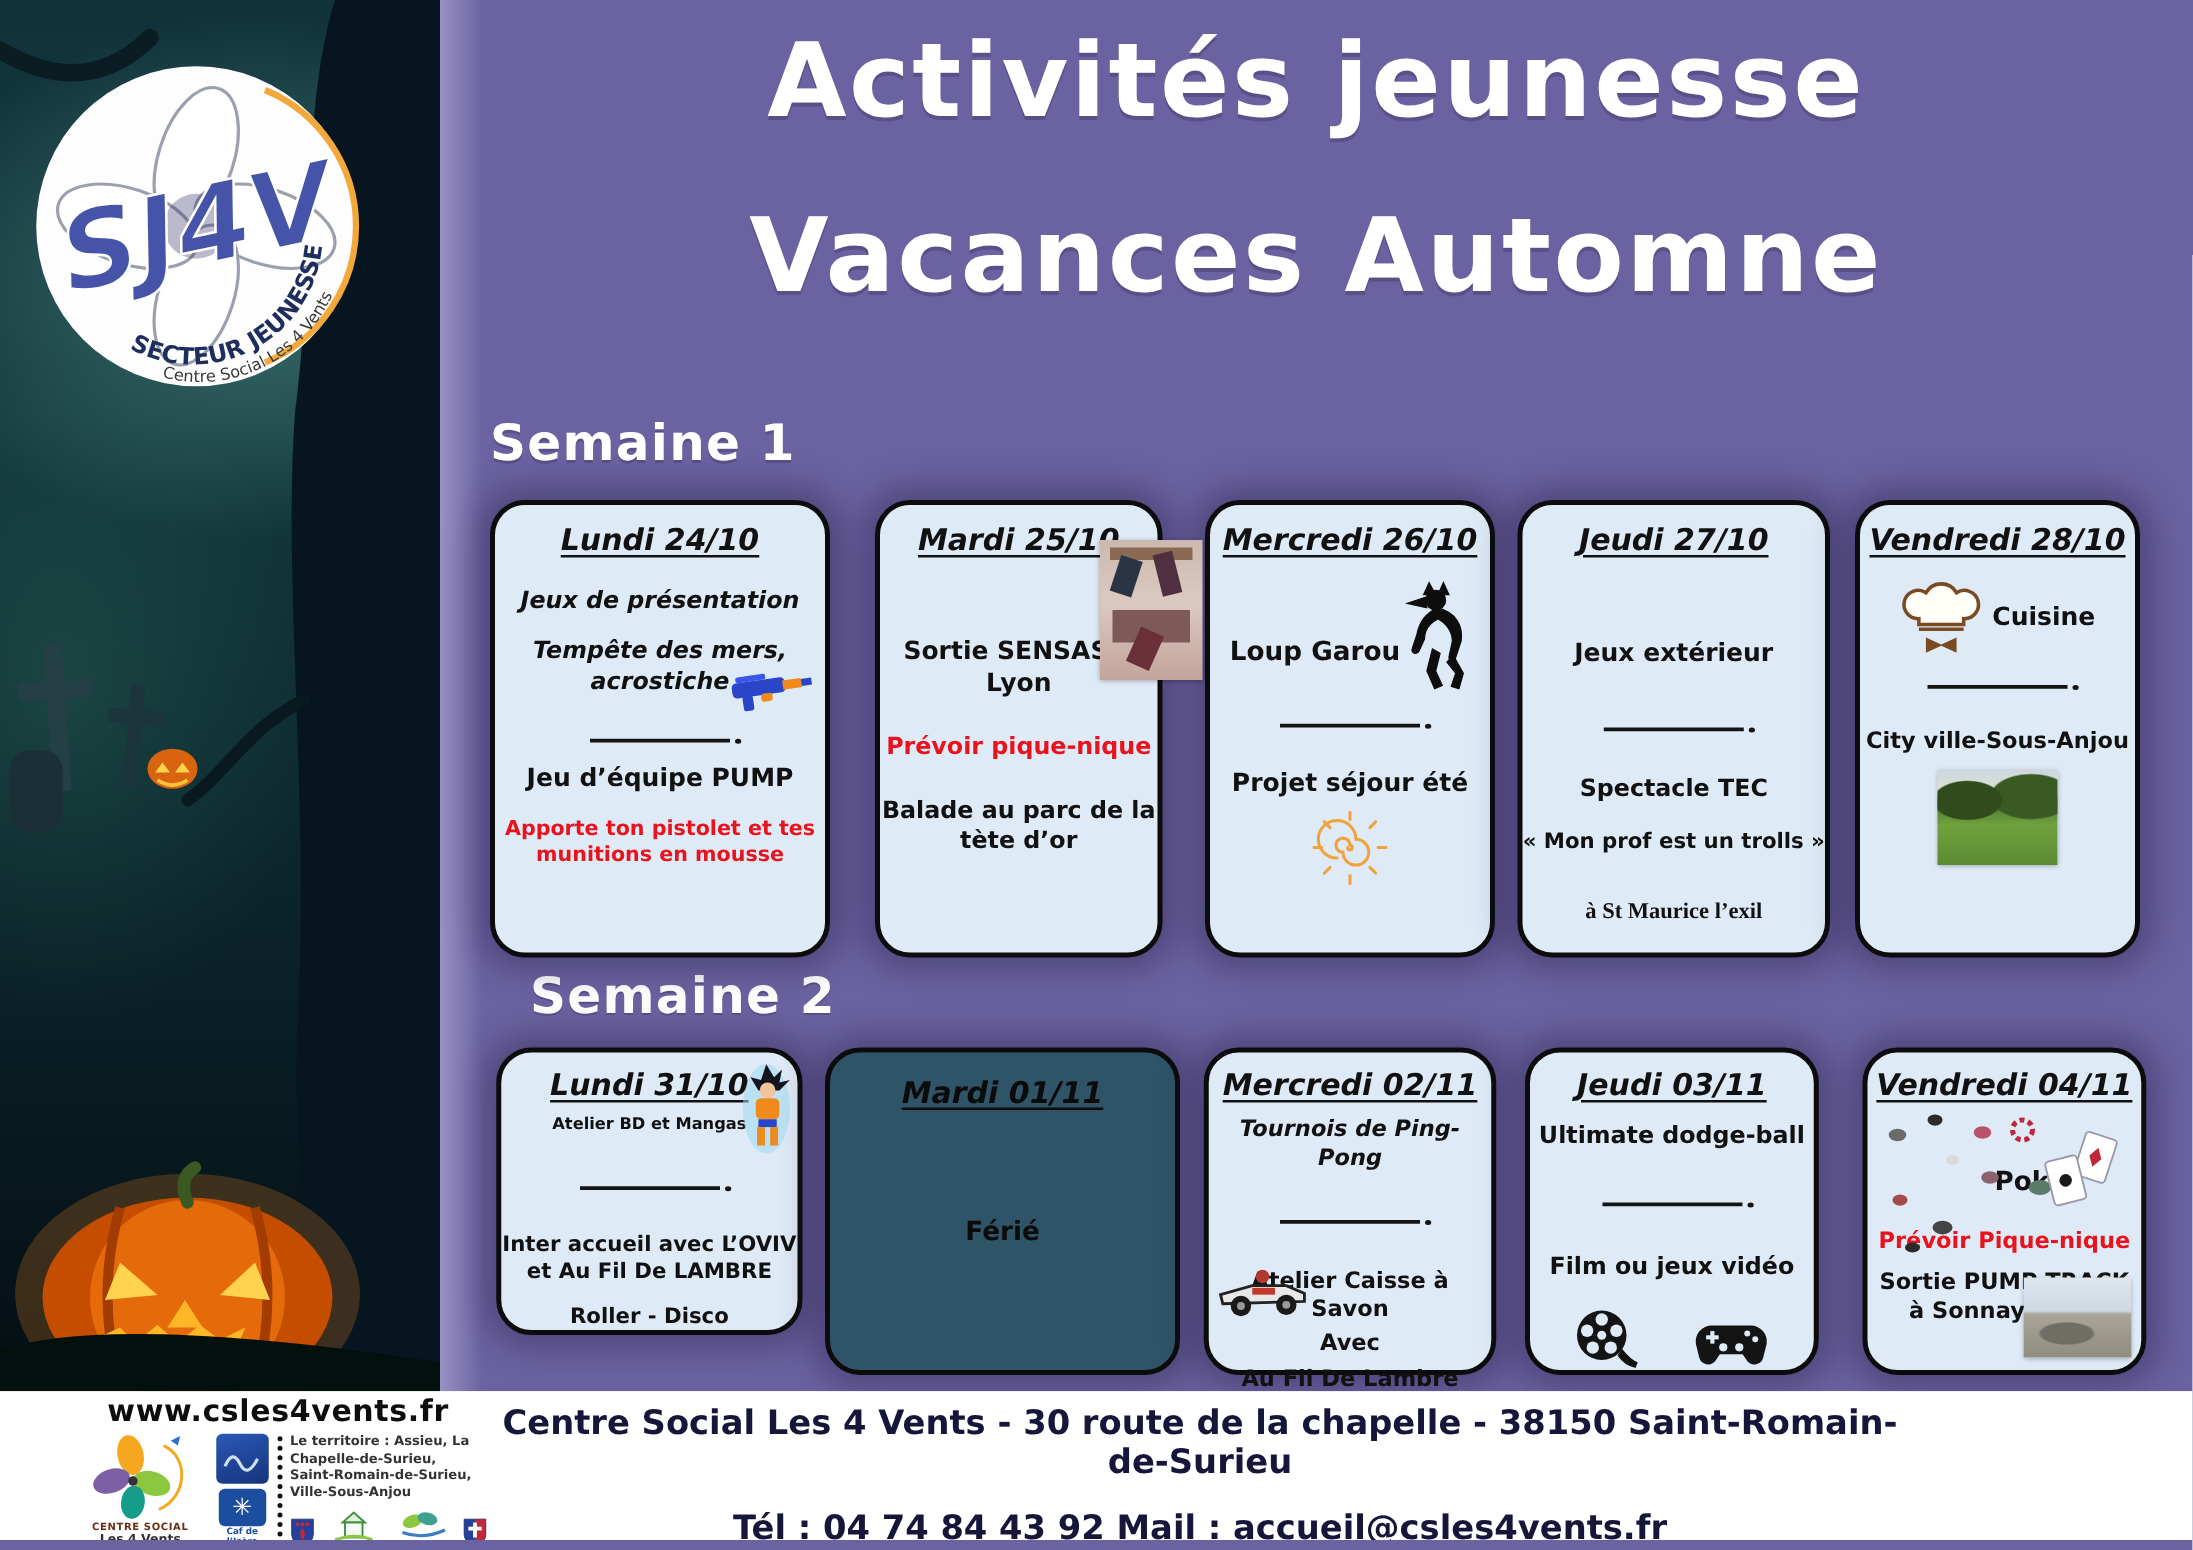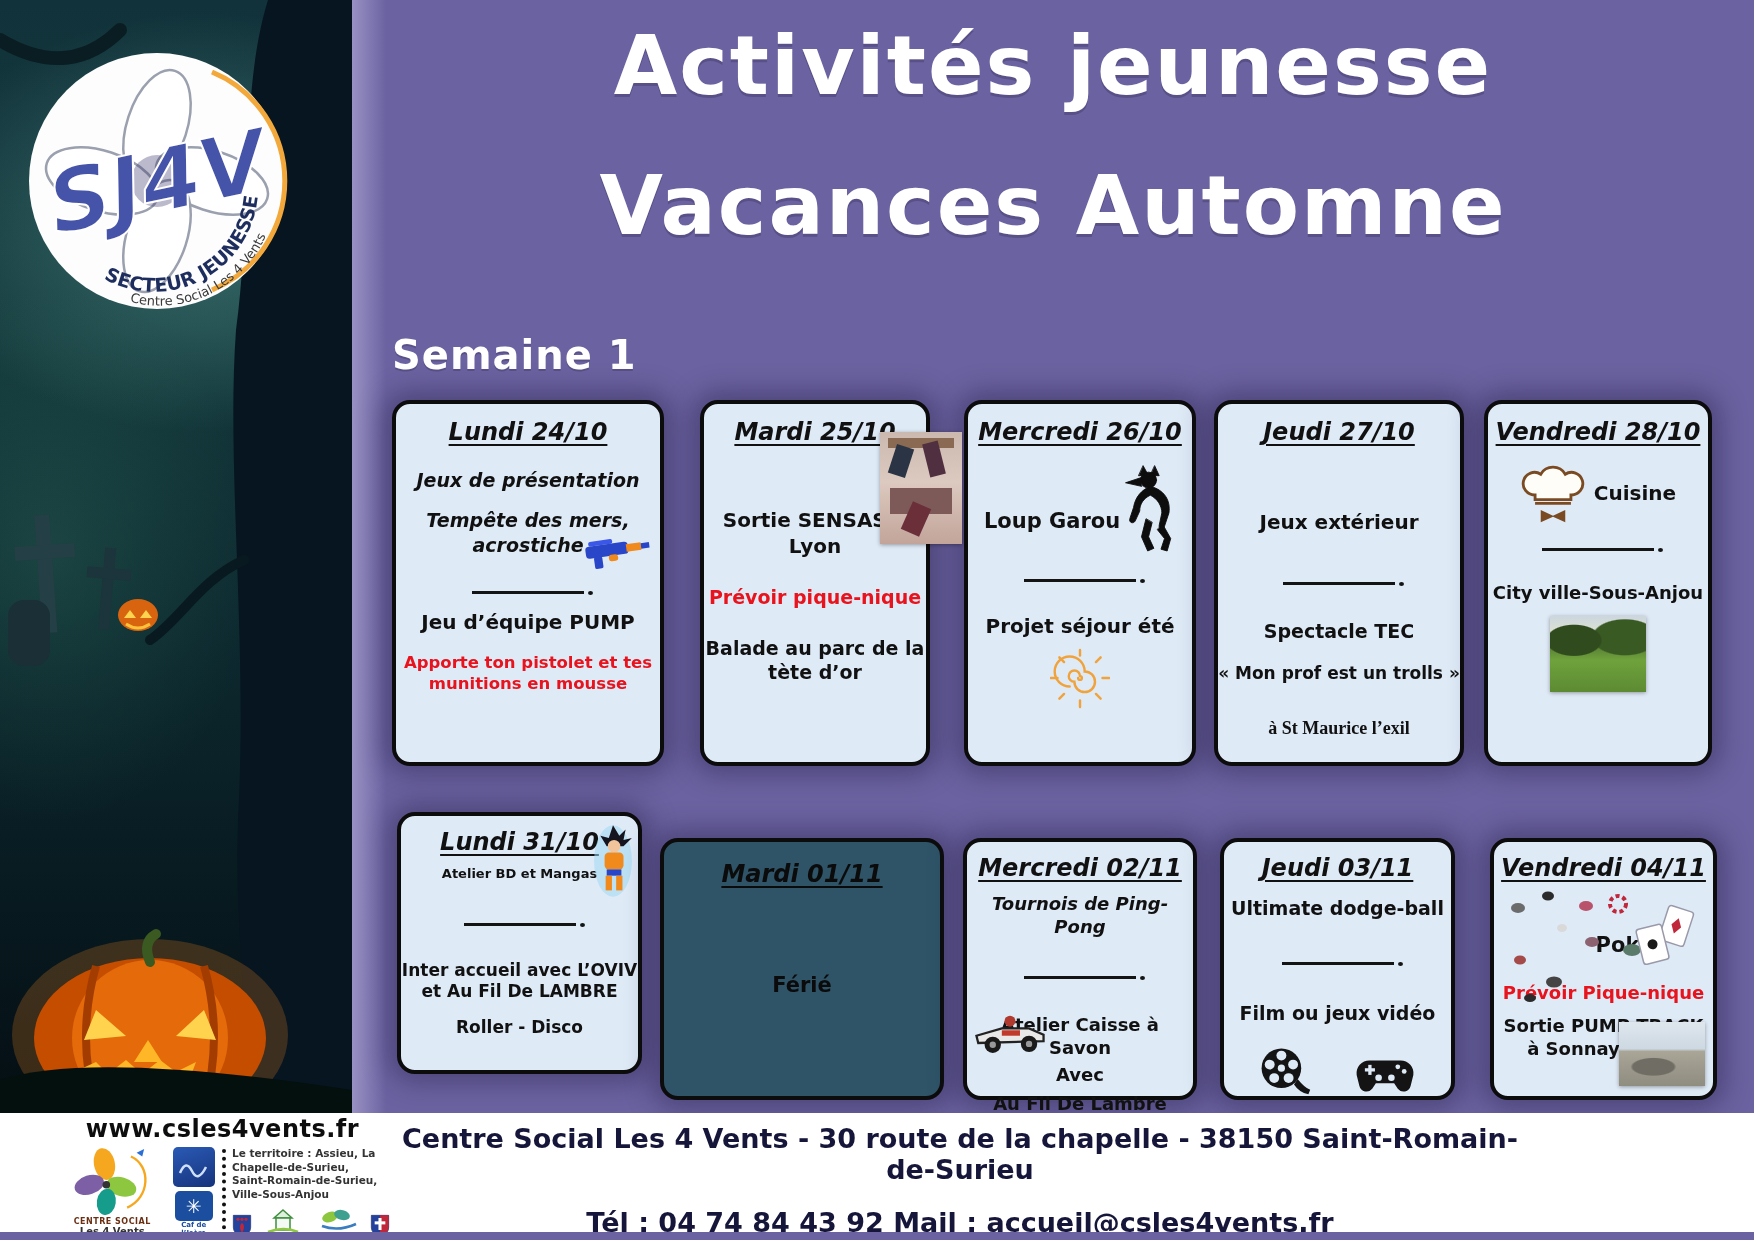--- a/index.html
+++ b/index.html
@@ -21,21 +21,21 @@
     font-size:82px;letter-spacing:2px;text-shadow:0 3px 0 rgba(30,25,60,.25);}
   #title1{top:18px;}
   #title2{top:158px;}
   #subtitle{position:absolute;top:292px;left:0;width:100%;box-sizing:border-box;padding-left:205px;
     text-align:center;color:#ffffff;font-weight:bold;font-size:34px;}
   .week-label{position:absolute;color:#ffffff;font-weight:bold;font-size:40px;letter-spacing:1px;
     text-shadow:0 2px 0 rgba(30,25,60,.25);}
   #week1{left:40px;top:332px;}
   #week2{left:72px;top:774px;}
   
-  .card{position:absolute;background:#dfeaf7;border:4px solid #0c0c0c;border-radius:18px;
+  .card{position:absolute;background:#dfeaf7;border:4px solid #0c0c0c;border-radius:28px;
     box-shadow:0 0 26px 9px rgba(28,22,58,.38);text-align:center;color:#111;font-weight:bold;box-sizing:border-box;}
   .card.dark{background:#2f5468;}
   .date{font-size:24px;font-style:italic;font-weight:bold;text-decoration:underline;
     text-underline-offset:4px;margin-top:14px;}
   .ln{line-height:1.28;font-weight:bold;}
   .it{font-style:italic;}
   .red{color:#e8131c;}
   .divider{width:112px;border-top:3px solid #141414;margin:0 auto;position:relative;}
   .divider::after{content:"";position:absolute;right:-9px;top:-3px;width:5px;height:4px;background:#141414;border-radius:50%;}
   .abs{position:absolute;}
@@ -149,20 +149,21 @@
       <textPath href="#arcBot" startOffset="6%">Centre Social Les 4 Vents</textPath>
     </text>
   </svg>
 
   <div id="main">
 
     <div id="title2" class="title">Vacances Automne</div>
     <div id="title1" class="title">Activités jeunesse</div>
 
     <div id="week1" class="week-label">Semaine 1</div>
+    <div id="week2" class="week-label">Semaine 2</div>
 
     <div class="card" style="left:40px;top:400px;width:272px;height:366px;">
       <div class="date">Lundi 24/10</div>
       <div class="ln it" style="margin-top:22px;font-size:19px;">Jeux de présentation</div>
       <div class="ln it" style="margin-top:16px;font-size:19px;">Tempête des mers,</div>
       <div class="ln it" style="font-size:19px;">acrostiche</div>
       <div class="divider" style="margin-top:34px;"></div>
       <svg class="abs" style="right:2px;top:126px;" width="78" height="40" viewBox="0 0 84 40">
         <g transform="rotate(-8 42 20)">
           <rect x="10" y="7" width="26" height="5" rx="2" fill="#3a57e8"></rect>
@@ -243,21 +244,21 @@
           <line x1="16" y1="43" x2="54" y2="43" stroke="#7a4a22" stroke-width="3"></line>
           <path d="M22,50 l13,6 l13,-6 v13 l-13,-6 l-13,6 z" fill="#7a4a22"></path>
         </svg>
         <div class="ln" style="font-size:20px;">Cuisine</div>
       </div>
       <div class="divider" style="margin-top:22px;"></div>
       <div class="ln" style="margin-top:30px;font-size:18px;">City ville-Sous-Anjou</div>
       <div id="park-photo" class="photo"></div>
     </div>
 
-    <div class="card" style="left:45px;top:812px;width:245px;height:262px;">
+    <div class="card" style="left:45px;top:838px;width:245px;height:230px;">
       <svg class="abs" style="right:4px;top:4px;" width="42" height="82" viewBox="0 0 40 72">
         <ellipse cx="20" cy="36" rx="18" ry="34" fill="#9fd9f2" opacity="0.55"></ellipse>
         <polygon points="20,2 26,12 32,6 30,16 38,14 30,22 14,22 8,12 16,14" fill="#15151f"></polygon>
         <circle cx="21" cy="22" r="6" fill="#f2c49b"></circle>
         <rect x="12" y="28" width="18" height="16" rx="4" fill="#f08a1d"></rect>
         <rect x="14" y="44" width="14" height="6" fill="#2a46c8"></rect>
         <rect x="13" y="50" width="6" height="14" fill="#f08a1d"></rect>
         <rect x="23" y="50" width="6" height="14" fill="#f08a1d"></rect>
       </svg>
       <div class="date" style="margin-top:12px;">Lundi 31/10</div>

